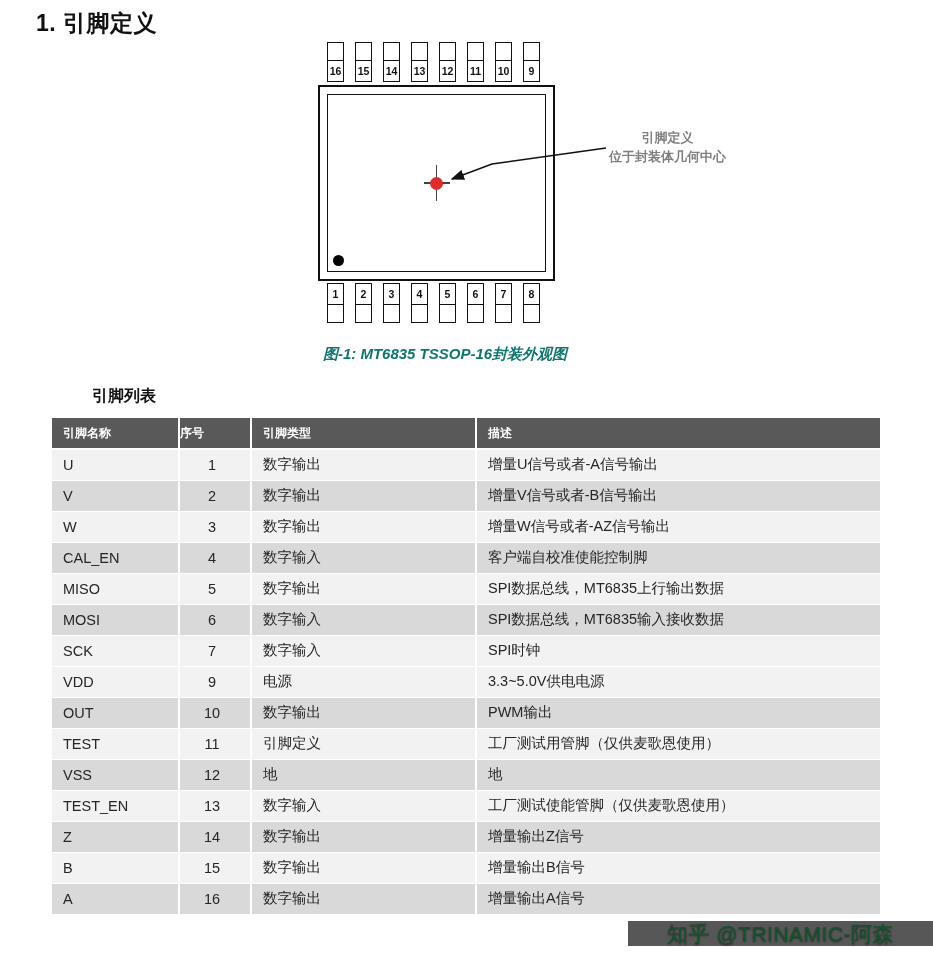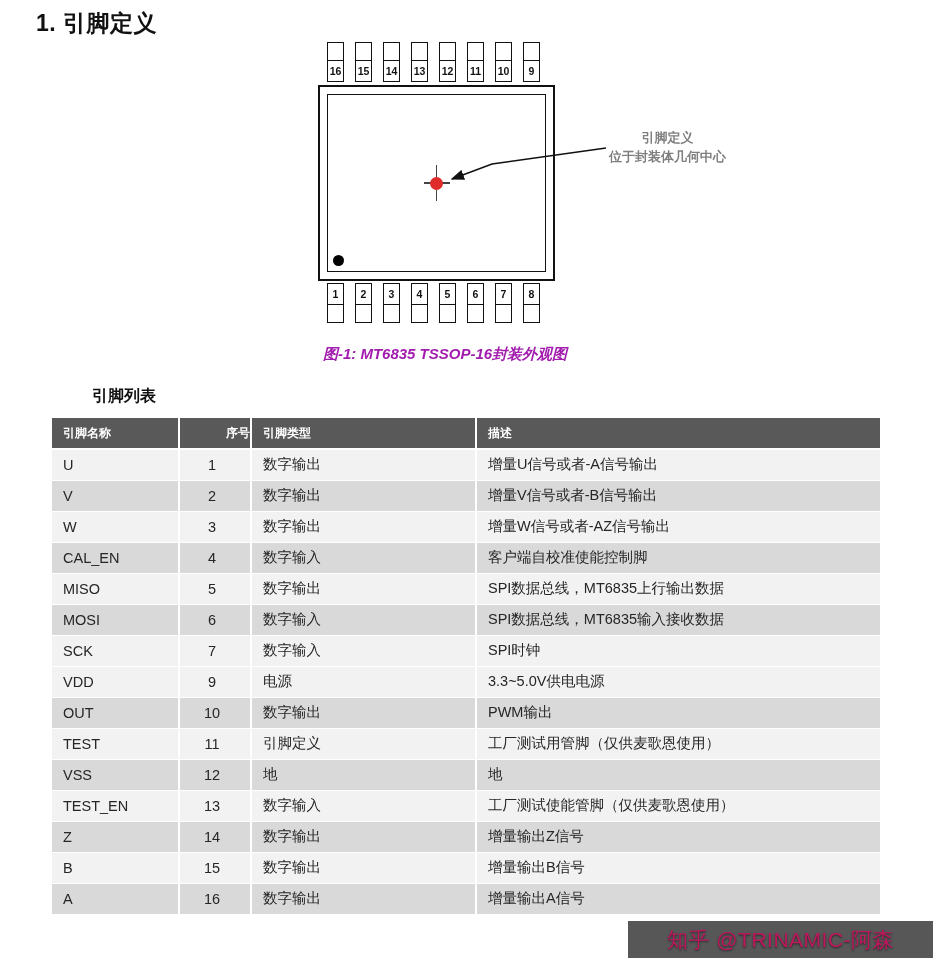--- a/index.html
+++ b/index.html
@@ -52,51 +52,51 @@
 
   .annotation {
     position:absolute; left:575px; top:88px; width:185px;
     text-align:center; font-size:13px; font-weight:bold;
     color:var(--annotation-gray,#7f7f7f); line-height:19px;
   }
   .arrow-svg { position:absolute; left:0; top:0; width:933px; height:340px; pointer-events:none; }
 
   .figure-caption {
     position:absolute; left:0; top:305px; width:890px;
-    text-align:center; font-size:15px; font-weight:bold; font-style:italic; color:#a21caf;
+    text-align:center; font-size:15px; font-weight:bold; font-style:italic; color:#0f766e;
   }
 
   
   .section-title { position:absolute; left:52px; top:386px; font-size:16px; font-weight:bold; color:#111;margin-left:40px; }
 
   .pin-table {
     position:absolute; left:52px; top:418px; width:828px;
     border-collapse:collapse; table-layout:fixed; font-size:14.5px;
   }
   .pin-table th {
     background:var(--table-header-bg,#595959); color:#fff; font-weight:bold;
     height:31px; text-align:left; padding:0 0 0 11px; font-size:12px;
     border-right:2px solid #fff; border-bottom:2px solid #fff;
   }
-  .pin-table th.col-1 { text-align:right; padding-left:0; }
+  .pin-table th.col-1 { text-align:left; padding-left:0; }
   .pin-table th:last-child, .pin-table td:last-child { border-right:none; }
   .pin-table td {
     height:31px; padding:0 6px 0 11px; color:#262626;
     border-right:2px solid #fff; border-bottom:1px solid #fff;
     white-space:nowrap; overflow:hidden;
   }
   .pin-table td.cell-no { text-align:center; padding-left:0; }
   .row-light td { background:var(--row-light,#f2f2f2); }
   .row-dark td  { background:var(--row-dark,#d9d9d9); }
 
   
   .watermark {
-    position:absolute; left:628px; top:921px; width:305px; height:37px;
+    position:absolute; left:628px; top:921px; width:305px; height:25px;
     background:var(--watermark-bg,rgba(22,22,24,0.72));
-    color:#be185d; font-size:21px; letter-spacing:0.5px;
+    color:#14532d; font-size:21px; letter-spacing:0.5px;
     display:flex; align-items:center; justify-content:center;
     text-shadow:0 1px 2px rgba(0,0,0,0.6);
   }
 </style>
 </head>
 <body>
 
 <div class="page">
 
   <h1 class="doc-title">1. 引脚定义</h1>

